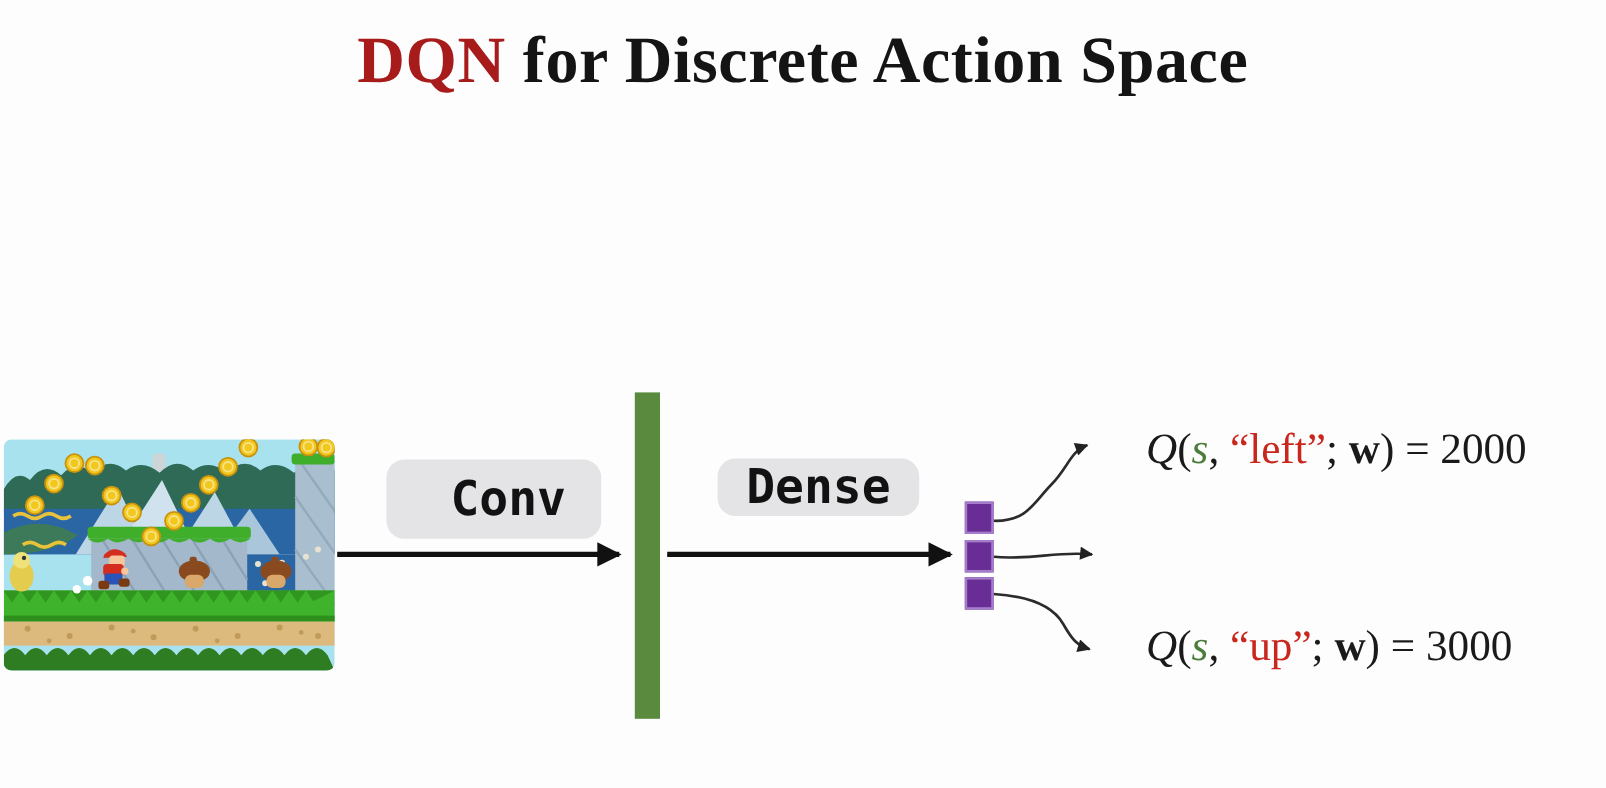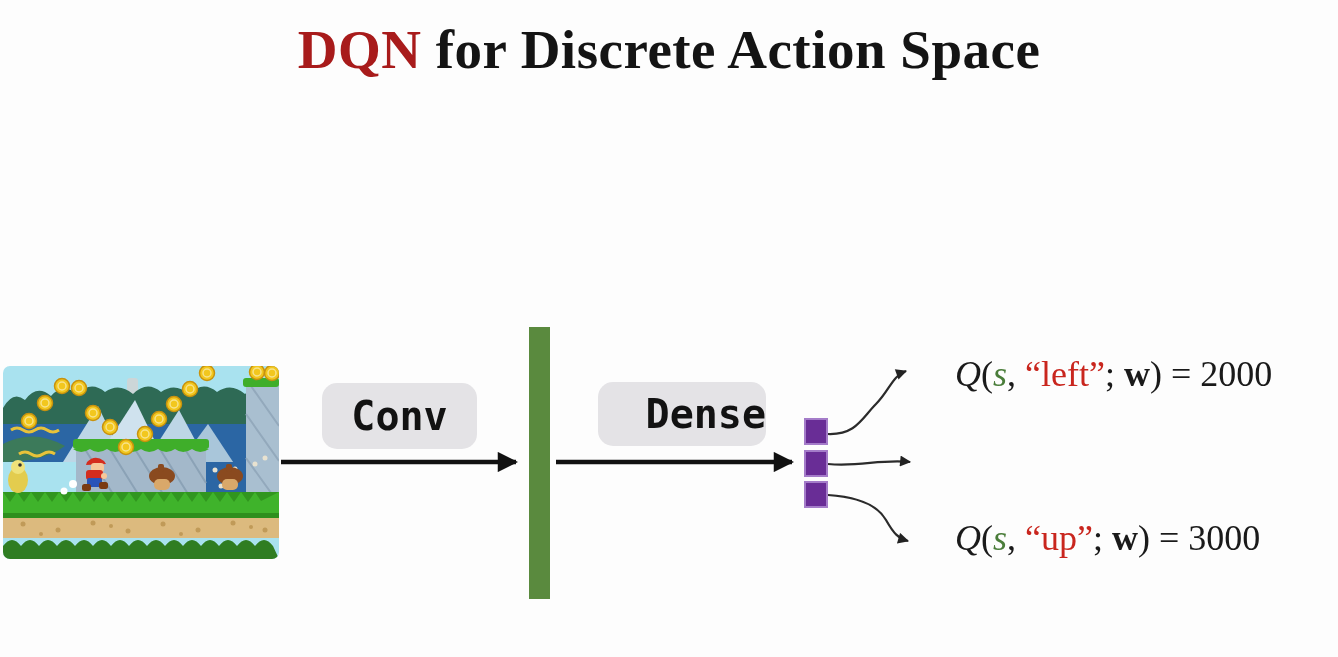--- a/index.html
+++ b/index.html
@@ -18,22 +18,22 @@
   
   .state-label{position:absolute;left:44px;top:551px;z-index:2;
                font-family:"DejaVu Sans Mono",monospace;font-weight:bold;
                font-size:40px;color:#4e7d32;white-space:nowrap;}
   .state-label .sym{font-family:"Liberation Serif",serif;font-style:italic;
                     font-weight:600;font-size:40px;margin-left:26px;}
   
   .pill{position:absolute;background:#e4e3e6;border-radius:15px;z-index:2;
         display:flex;align-items:center;justify-content:center;
         font-family:"DejaVu Sans Mono",monospace;font-weight:bold;font-size:40px;color:#121212;}
-  .pill.conv{left:322px;top:369px;width:155px;height:66px;}
-  .pill.dense{left:598px;top:368px;width:168px;height:64px;justify-content:flex-end;}
+  .pill.conv{left:322px;top:369px;width:155px;height:66px;padding-left:24px;}
+  .pill.dense{left:598px;top:368px;width:168px;height:48px;}
   
   .feature-bar{position:absolute;left:529px;top:313px;width:21px;height:272px;
                background:#5a8a3e;z-index:2;}
   .feature-label{position:absolute;left:430px;top:584px;width:220px;text-align:center;z-index:2;
                  font-family:"DejaVu Sans Mono",monospace;font-weight:bold;
                  font-size:40px;color:#4e7d32;}
   
   .node{position:absolute;left:804px;width:24px;height:27px;box-sizing:border-box;
         background:#692d96;border:2px solid #a47cc9;z-index:2;}
   .node.n1{top:404px;} .node.n2{top:436px;} .node.n3{top:467px;}

